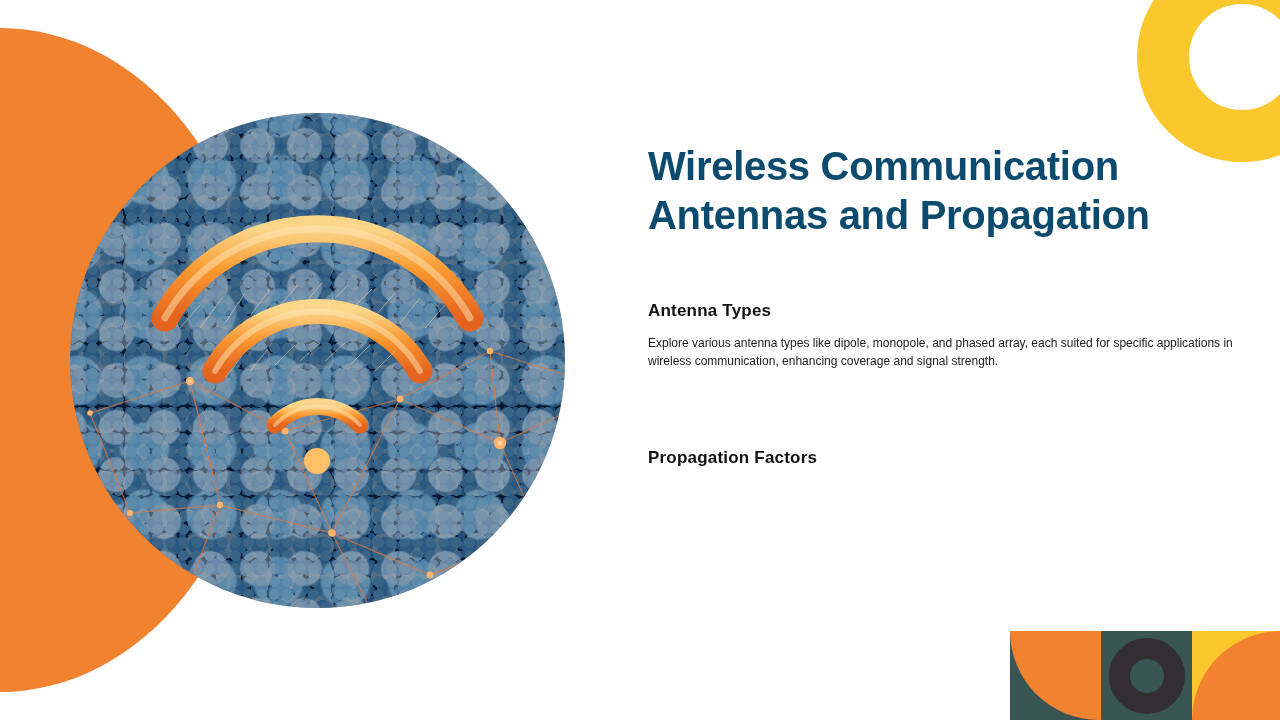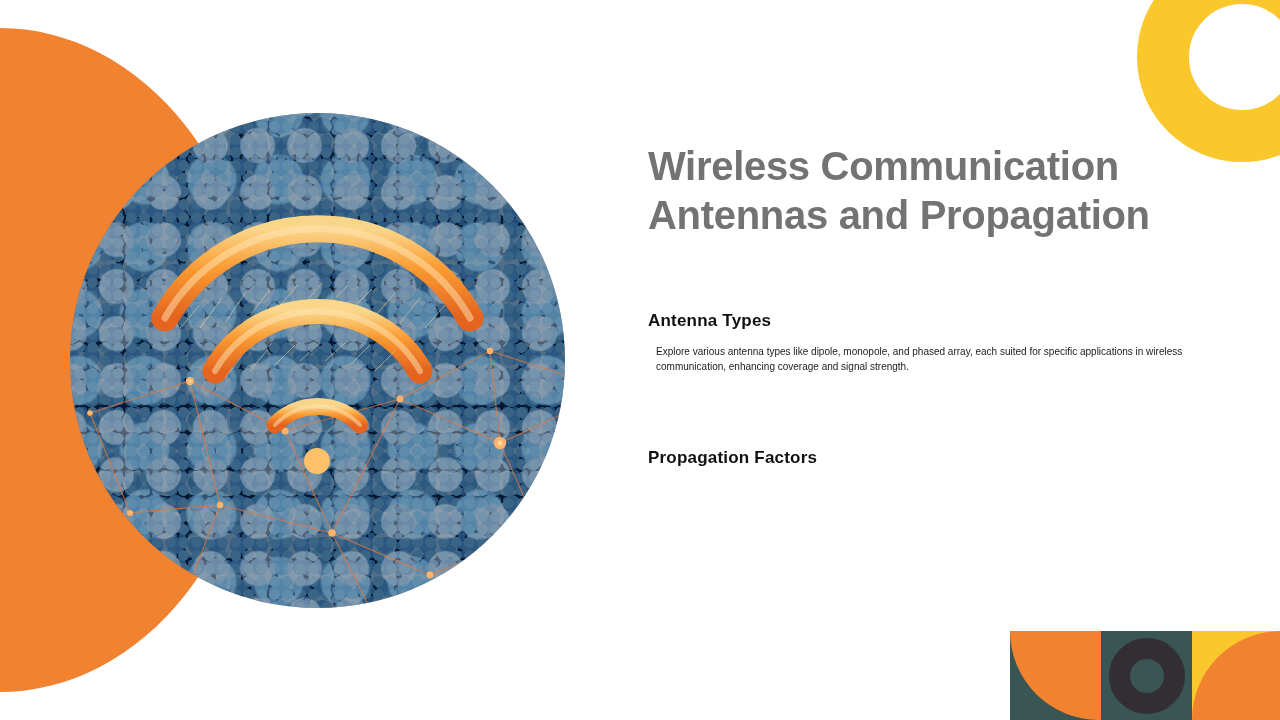--- a/index.html
+++ b/index.html
@@ -88,41 +88,41 @@
     mix-blend-mode:screen;
   }
   .net-svg{position:absolute;inset:0;}
   .wifi-svg{position:absolute;inset:0;}
 
   
   .title{
     position:absolute;
     left:648px;top:142px;
     width:580px;
-    color:#737373;
+    color:#0c4a6e;
     font-size:40px;
     font-weight:bold;
     line-height:1.22;
     letter-spacing:-0.3px;
   }
   .section{position:absolute;left:648px;width:600px;}
-  .sec-1{top:311px;}
+  .sec-1{top:301px;}
   .sec-2{top:448px;}
   .sec-head{
     color:#111111;
     font-size:17px;
     font-weight:bold;
     letter-spacing:.2px;
     margin:0 0 13px 0;
   }
   .sec-body{
     color:#1a1a1a;
-    font-size:10px;
+    font-size:12px;
     line-height:1.52;
-    margin:8px;
+    margin:0;
     max-width:596px;
   }
 
   
   .tiles{
     position:absolute;
     left:1010px;top:631px;
     width:273px;height:89px;
     display:flex;
   }

